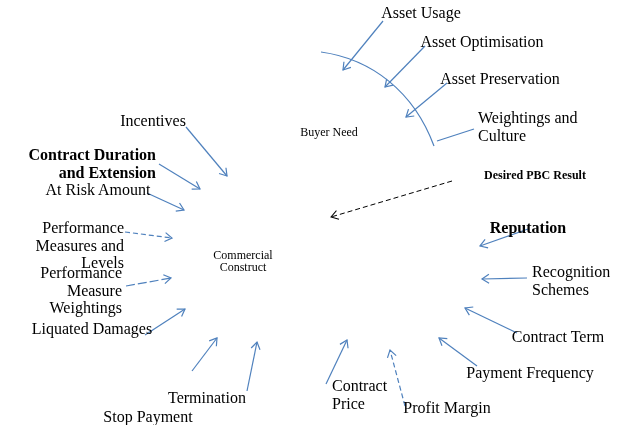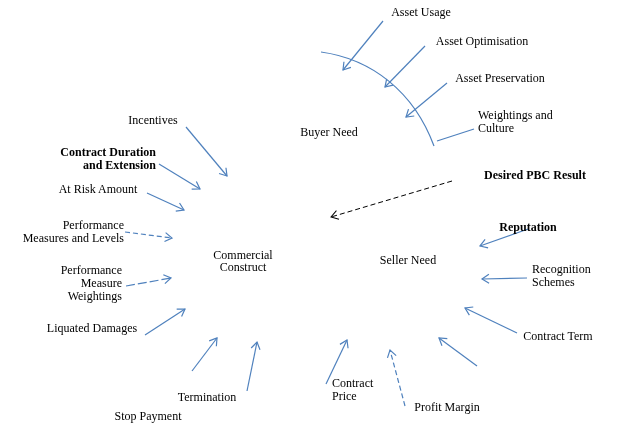--- a/index.html
+++ b/index.html
@@ -17,21 +17,21 @@
     overflow: hidden;
   }
   .arrow-layer {
     position: absolute;
     inset: 0;
     width: 637px;
     height: 425px;
   }
   .lbl {
     position: absolute;
-    font-size: 12px;
+    font-size: 16px;
     line-height: 1.1;
     white-space: pre-line;
     color: #000000;
   }
   .lbl.center {
     transform: translate(-50%, -50%);
     text-align: center;
     white-space: nowrap;
   }
   .lbl.center.multi {
@@ -82,21 +82,20 @@
     <line x1="517" y1="333" x2="465" y2="308" stroke="#4F81BD" stroke-width="1.2" marker-end="url(#head-blue)"></line>
     <line x1="527" y1="278" x2="482" y2="279" stroke="#4F81BD" stroke-width="1.2" marker-end="url(#head-blue)"></line>
     <line x1="528" y1="229" x2="480" y2="246" stroke="#4F81BD" stroke-width="1.2" marker-end="url(#head-blue)"></line>
 
     <line x1="452" y1="181" x2="331" y2="217" stroke="#000000" stroke-width="1" stroke-dasharray="5 3" marker-end="url(#head-black)"></line>
   </svg>
 
   <div class="lbl center hub" style="left:329px; top:132px;">Buyer Need</div>
   <div class="lbl center hub multi" style="left:243px; top:261px;">Commercial
 Construct</div>
-  <div class="lbl center hub" style="left:408px; top:260px;">Seller Need</div>
   <div class="lbl center hub" style="left:535px; top:175px;font-weight:bold;">Desired PBC Result</div>
 
   <div class="lbl center" style="left:421px; top:13px;">Asset Usage</div>
   <div class="lbl center" style="left:482px; top:42px;">Asset Optimisation</div>
   <div class="lbl center" style="left:500px; top:79px;">Asset Preservation</div>
   <div class="lbl" style="left:478px; top:109px;">Weightings and
 Culture</div>
 
   <div class="lbl center" style="left:153px; top:121px;">Incentives</div>
   <div class="lbl right" style="right:481px; top:146px;font-weight:bold;">Contract Duration
@@ -107,18 +106,19 @@
   <div class="lbl right" style="right:515px; top:264px;">Performance
 Measure
 Weightings</div>
   <div class="lbl center" style="left:92px; top:329px;">Liquated Damages</div>
   <div class="lbl center" style="left:148px; top:373px;margin-top:44px;">Stop Payment</div>
   <div class="lbl center" style="left:207px; top:398px;">Termination</div>
 
   <div class="lbl" style="left:332px; top:377px;">Contract
 Price</div>
   <div class="lbl center" style="left:447px; top:408px;">Profit Margin</div>
+  <div class="lbl center" style="left:530px; top:373px;">Payment Frequency</div>
   <div class="lbl center" style="left:558px; top:337px;">Contract Term</div>
   <div class="lbl" style="left:532px; top:263px;">Recognition
 Schemes</div>
   <div class="lbl center" style="left:528px; top:228px;font-weight:bold;">Reputation</div>
 
 </div>
 
 </body></html>

